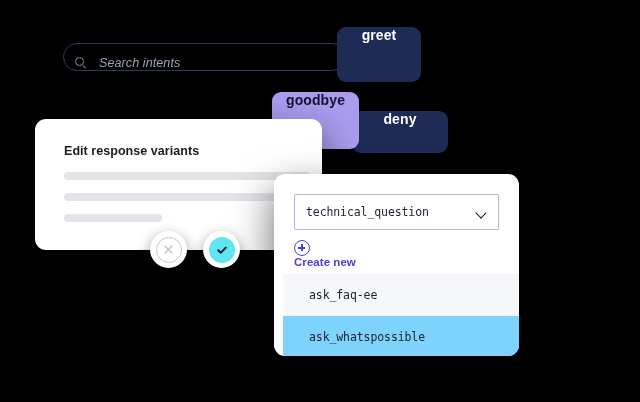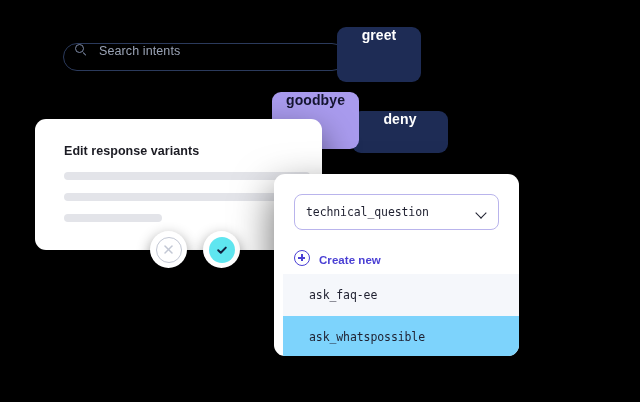--- a/index.html
+++ b/index.html
@@ -23,24 +23,25 @@
   #search-bar {
     position: absolute;
     left: 63px;
     top: 43px;
     width: 283px;
     height: 28px;
     border: 1px solid #2b3a5c;
     border-radius: 14px;
     box-sizing: border-box;
     display: flex;
-    align-items: flex-start;
+    align-items: flex-end;
     padding-left: 11px;
     background: transparent;
     z-index: 2;
+    font-style: italic;
   }
   #search-bar .mag {
     width: 13px;
     height: 13px;
     flex: 0 0 auto;
     position: relative;
   }
   #search-bar .mag::before {
     content: "";
     position: absolute;
@@ -172,21 +173,21 @@
     overflow: hidden;
   }
   #select-box {
     position: absolute;
     left: 20px;
     top: 20px;
     width: 205px;
     height: 36px;
     box-sizing: border-box;
     border: 1.3px solid #b9b4ec;
-    border-radius: 8px;
+    border-radius: 1px;
     display: flex;
     align-items: center;
     padding: 0 11px;
     background: #ffffff;
   }
   #select-value {
     font-family: "DejaVu Sans Mono", "Liberation Mono", monospace;
     font-size: 11.5px;
     color: #1f2030;
     letter-spacing: -.1px;
@@ -208,22 +209,22 @@
     border-right: 1.5px solid #1f2030;
     border-bottom: 1.5px solid #1f2030;
     transform: rotate(45deg);
   }
   #create-new-row {
     position: absolute;
     left: 20px;
     top: 66px;
     height: 26px;
     display: flex;
-    align-items: flex-end;
-    gap: 9px;
+    align-items: flex-start;
+    flex-direction: column;
   }
   #plus-icon {
     width: 16px;
     height: 16px;
     border: 1.3px solid #4a3fd4;
     border-radius: 50%;
     box-sizing: border-box;
     position: relative;
     flex: 0 0 auto;
   }

